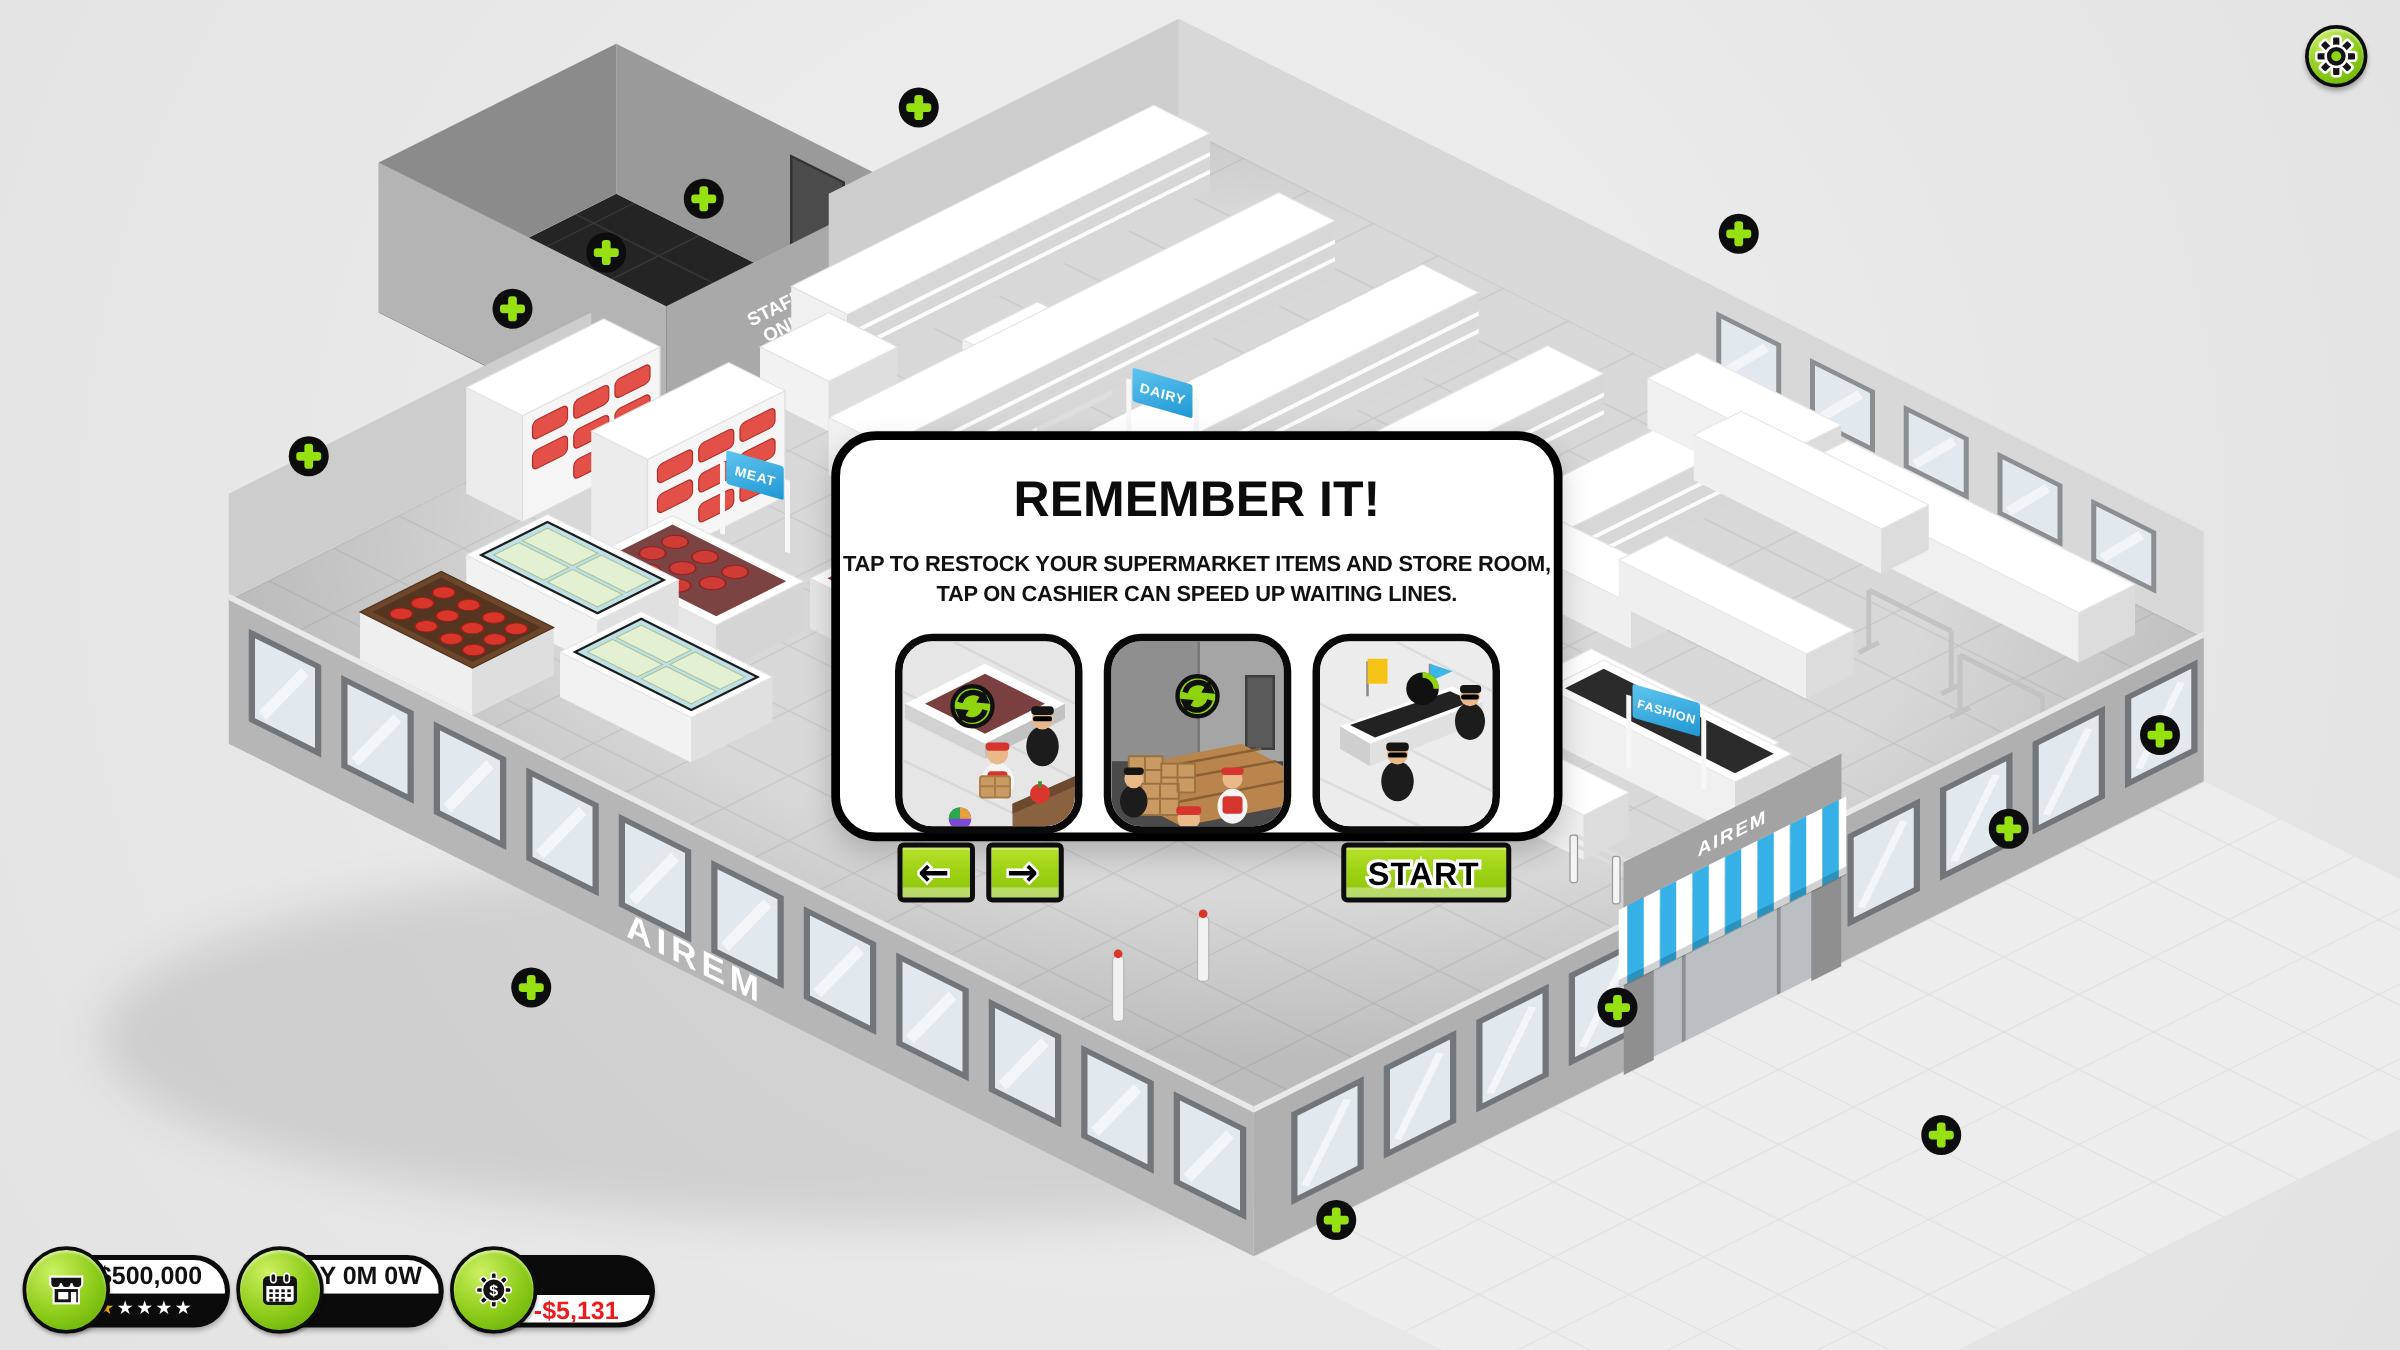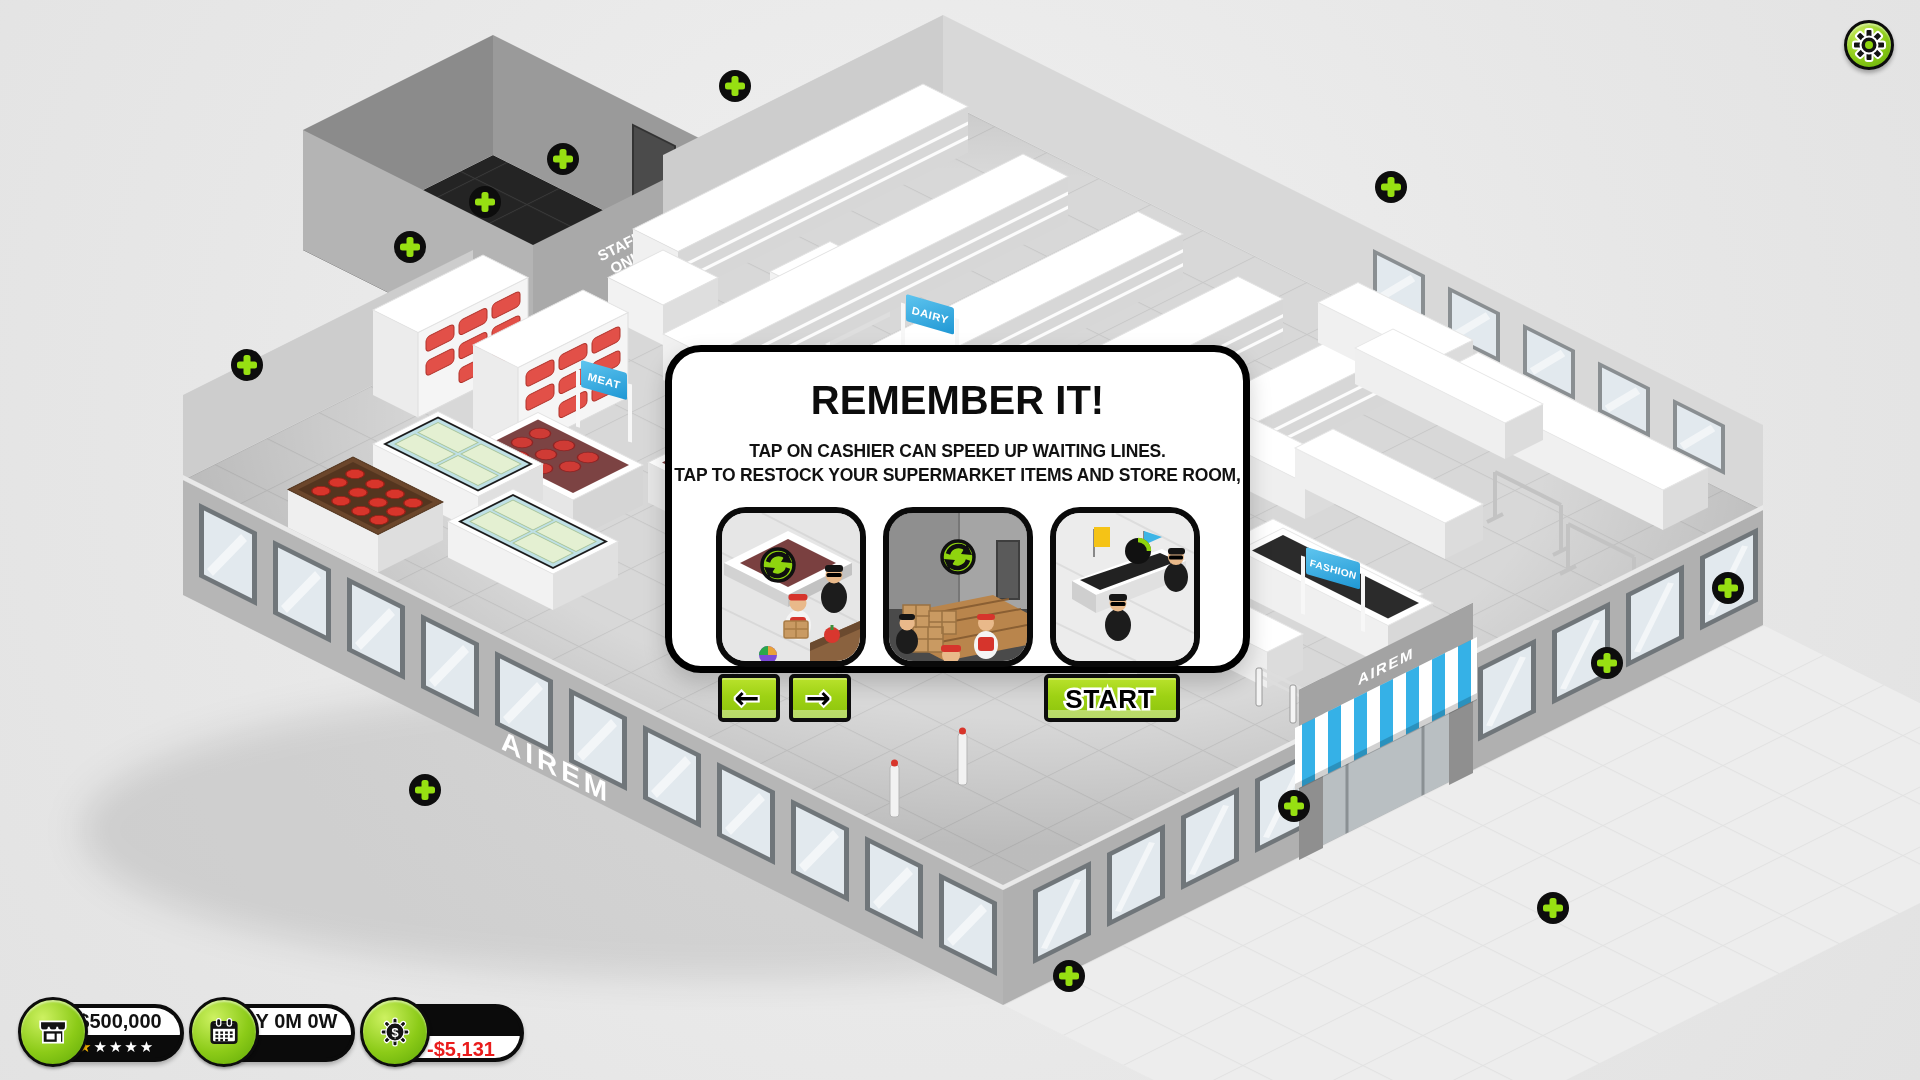--- a/index.html
+++ b/index.html
@@ -40,21 +40,21 @@
   .thumbs{display:flex;justify-content:center;gap:17px;margin-top:20px;}
   .thumb{width:150px;height:160px;border:6px solid #0a0a0a;border-radius:30px;overflow:hidden;
          background:#e8e8e8;box-sizing:border-box;}
   .controls{position:absolute;left:0;right:0;top:322px;height:50px;}
   .btn-green{background:linear-gradient(180deg,#b9e22c 0%,#9ed214 45%,#8cc30c 100%);
              border:4px solid #0d0d0d;border-radius:5px;padding:0;
              box-shadow:inset 0 -8px 0 rgba(255,255,255,.38), inset 0 2px 0 rgba(255,255,255,.28);}
   .btn-arrow{position:absolute;width:62px;height:48px;}
   .btn-prev{left:46px;}
   .btn-next{left:117px;}
-  .btn-start{position:absolute;right:63px;width:136px;height:48px;margin-left:16px;}
+  .btn-start{position:absolute;right:34px;width:136px;height:48px;margin-left:16px;}
 </style>
 </head>
 <body>
 
 <div class="stage" data-interactable="false">
 
 <svg class="scene" width="1920" height="1080" viewBox="0 0 1920 1080" data-interactable="false">
   <defs>
     <pattern id="gl" width="52" height="52" patternUnits="userSpaceOnUse">
       <path d="M52 0H0V52" fill="none" stroke="rgba(0,0,0,0.08)" stroke-width="2"></path>
@@ -689,22 +689,22 @@
         </g>
         <text x="15" y="19.5" text-anchor="middle" font-size="12" font-weight="bold" fill="#ffffff" font-family="Liberation Sans, sans-serif">$</text>
       </svg>
     </div>
   </div>
 </div>
 
 <div class="modal" data-interactable="false">
   <div class="modal-title" data-interactable="false">REMEMBER IT!</div>
   <div class="modal-body" data-interactable="false">
+    <div>TAP TO RESTOCK YOUR SUPERMARKET ITEMS AND STORE ROOM,</div>
     <div>TAP ON CASHIER CAN SPEED UP WAITING LINES.</div>
-    <div>TAP TO RESTOCK YOUR SUPERMARKET ITEMS AND STORE ROOM,</div>
   </div>
 
   <div class="thumbs" data-interactable="false">
 
     <div class="thumb" data-interactable="false">
       <svg width="138" height="148" viewBox="0 0 138 148">
         <rect width="138" height="148" fill="#e6e6e6"></rect>
         <path d="M0 40 L138 110 M0 95 L110 148 M40 0 L138 50" stroke="#d8d8d8" stroke-width="2"></path>
         <polygon points="66,18 130,50 66,82 2,50" fill="#ffffff"></polygon>
         <polygon points="66,26 114,50 66,74 18,50" fill="#7a4040"></polygon>

